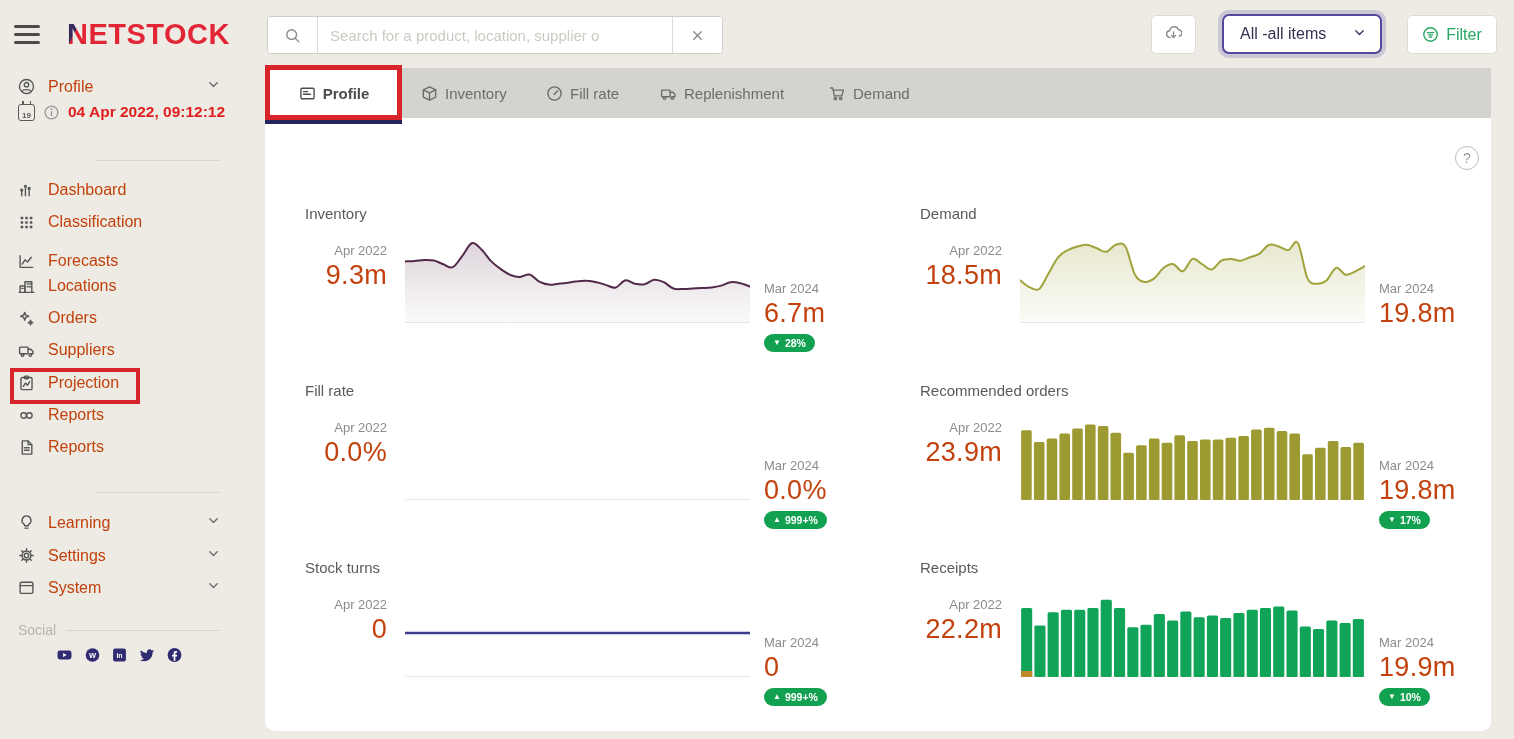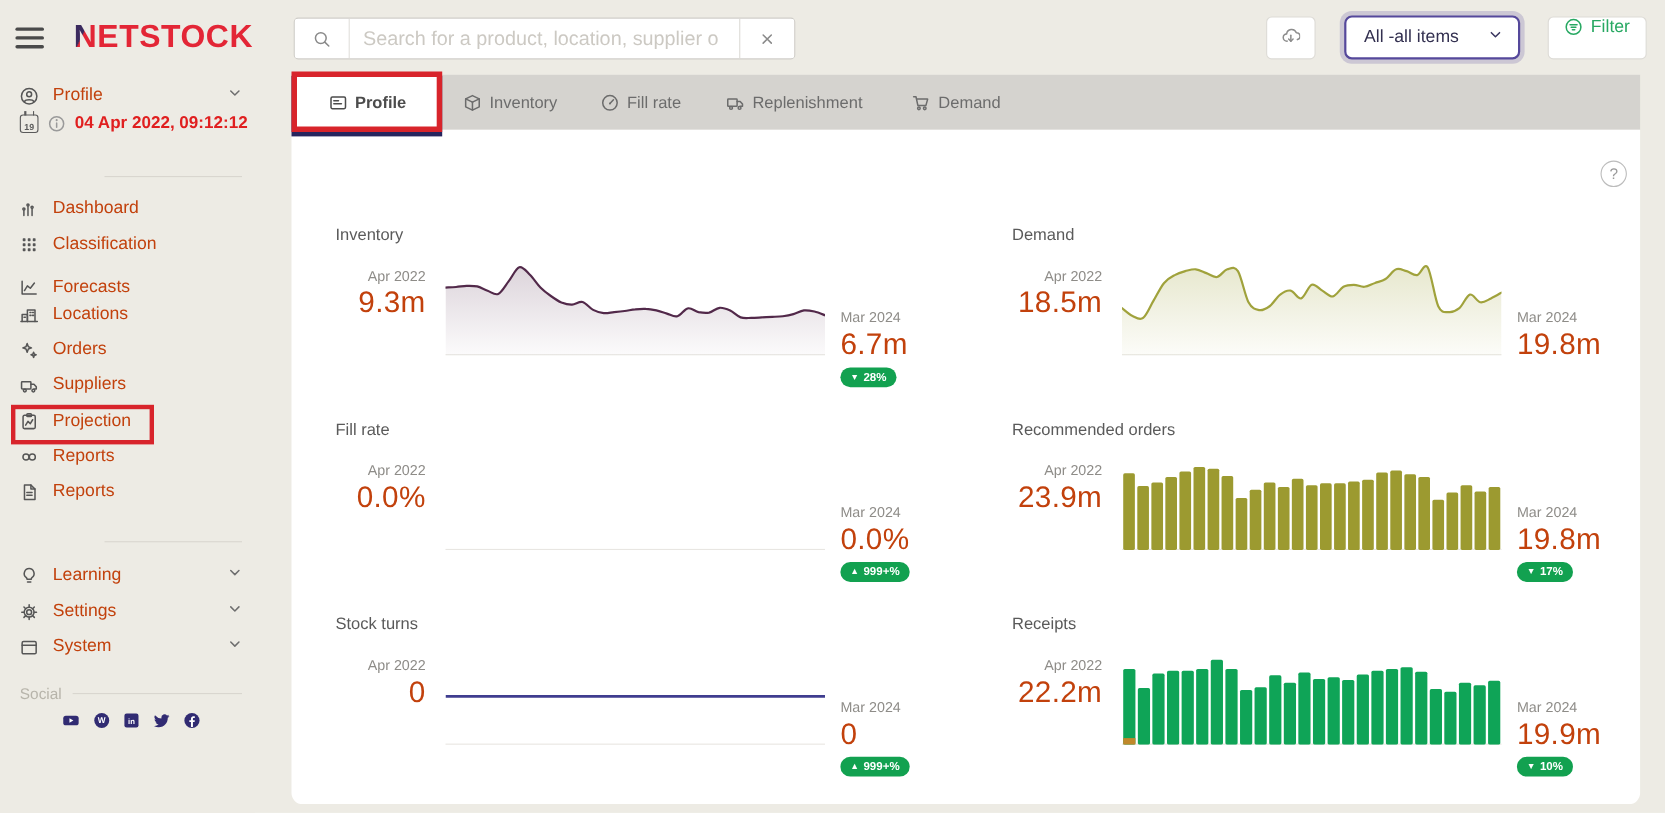--- a/index.html
+++ b/index.html
@@ -9,26 +9,26 @@
 
   
   #hamburger { left:14px; top:25px; width:26px; height:19px; display:flex; flex-direction:column; justify-content:space-between; cursor:pointer; }
   #hamburger div { height:3px; background:#4a4a4a; border-radius:2px; }
   #logo { left:67px; top:18px; font-size:29px; font-weight:800; letter-spacing:.5px; color:#e32636; }
   #logo .logo-n { background:linear-gradient(115deg,#3b2a5e 40%,#e32636 40%); -webkit-background-clip:text; background-clip:text; -webkit-text-fill-color:transparent; }
   #searchbar { left:267px; top:16px; width:456px; height:38px; background:#fff; border:1px solid #cfcdc8; border-radius:4px; display:flex; align-items:stretch; overflow:hidden; }
   .search-side { width:50px; display:flex; align-items:center; justify-content:center; color:#8a8a8a; cursor:pointer; background:#fff; }
   .search-side.left  { border-right:1px solid #dddbd6; }
   .search-side.right { border-left:1px solid #dddbd6; }
-  #search-input { flex:1; border:none; outline:none; font-size:18px; padding:0 12px; color:#a16207; font-family:"Liberation Sans",sans-serif; }
+  #search-input { flex:1; border:none; outline:none; font-size:15px; padding:0 12px; color:#a16207; font-family:"Liberation Sans",sans-serif; }
   #search-input::placeholder { color:#ccc9c3; }
   #export-btn { left:1151px; top:15px; width:45px; height:39px; background:#fff; border:1px solid #dddbd6; border-radius:5px; display:flex; align-items:center; justify-content:center; color:#8d8d8d; cursor:pointer; }
   #items-dropdown { left:1222px; top:14px; width:160px; height:40px; background:#fff; border:2px solid #55489b; border-radius:7px; box-shadow:0 0 0 4px rgba(85,72,155,.22); display:flex; align-items:center; justify-content:space-between; padding:0 12px 0 16px; font-size:16px; color:#333050; cursor:pointer; }
   #items-dropdown .chev { color:#3a3660; }
-  #filter-btn { left:1407px; top:15px; width:90px; height:39px; background:#fff; border:1px solid #dddbd6; border-radius:5px; display:flex; justify-content:center; gap:7px; font-size:16px; cursor:pointer; }
+  #filter-btn { left:1407px; top:15px; width:90px; height:39px; background:#fff; border:1px solid #dddbd6; border-radius:5px; display:flex; align-items:center; justify-content:center; gap:7px; font-size:16px; cursor:pointer; }
 
   
   .side-row { position:absolute; left:18px; width:204px; display:flex; align-items:center; gap:13px; font-size:16px; color:#c2410c; cursor:pointer; }
   .side-row .mi { display:flex; color:#565656; flex:0 0 auto; }
   .side-row .chev { margin-left:auto; color:#6e6e6e; }
   #date-row { position:absolute; left:18px; top:103px; display:flex; align-items:center; gap:8px; cursor:pointer; }
   #cal-icon { width:17px; height:17px; border:1.4px solid #5a5a5a; border-radius:3px; position:relative; display:flex; align-items:flex-end; justify-content:center; font-size:8px; font-weight:bold; color:#5a5a5a; }
   #cal-icon::before, #cal-icon::after { content:""; position:absolute; top:-4px; width:1.5px; height:4px; background:#5a5a5a; }
   #cal-icon::before { left:3px; } #cal-icon::after { right:3px; }
   #date-text { font-size:15.5px; font-weight:bold; color:#e01f1f; }

